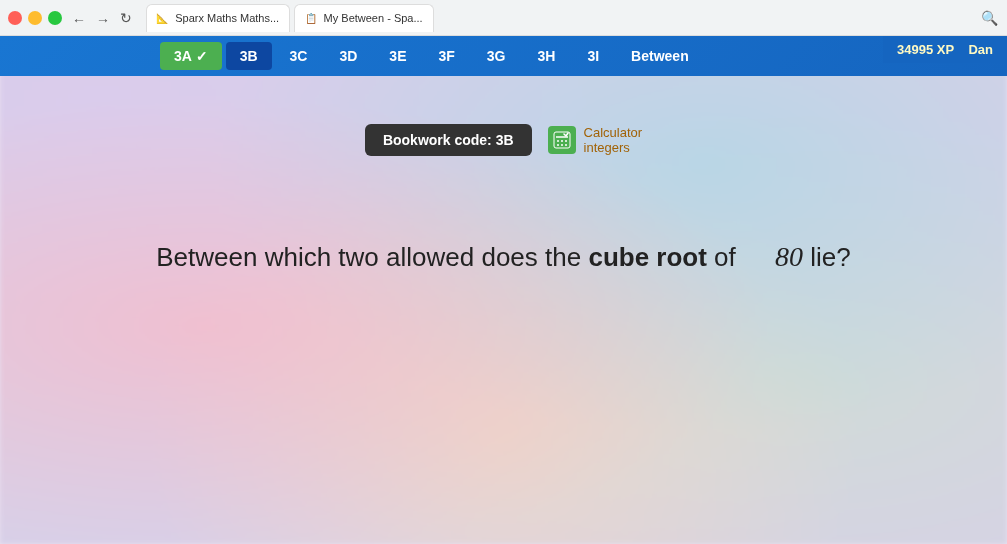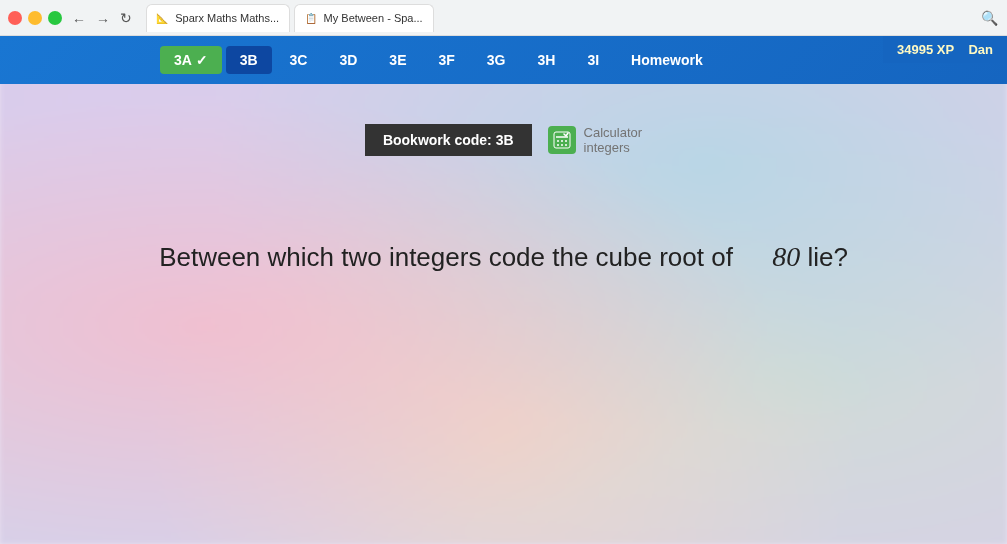--- a/index.html
+++ b/index.html
@@ -113,21 +113,21 @@
       padding: 6px 14px;
       z-index: 10;
     }
 
     
     .tab-nav {
       position: absolute;
       top: 36px;
       left: 0;
       right: 0;
-      height: 48px;
+      height: 40px;
       background: linear-gradient(135deg, #1976d2, #1565c0);
       display: flex;
       align-items: center;
       padding: 0 160px 0 160px;
       gap: 4px;
       z-index: 9;
     }
 
     .nav-tab {
       padding: 6px 14px;
@@ -174,30 +174,30 @@
       display: flex;
       align-items: center;
       gap: 16px;
       margin-top: 20px;
     }
 
     .bookwork-code {
       background: #333;
       color: white;
       padding: 8px 18px;
-      border-radius: 0;
+      border-radius: 6px;
       font-size: 14px;
       font-weight: 600;
     }
 
     .calculator-allowed {
       display: flex;
       align-items: center;
       gap: 8px;
-      color: #737373;
+      color: #a16207;
       font-size: 13px;
       font-weight: 500;
     }
 
     .calc-icon {
       width: 28px;
       height: 28px;
       background: #4caf50;
       border-radius: 4px;
       display: flex;
@@ -210,21 +210,21 @@
     
     .question-area {
       margin-top: 80px;
       font-size: 26px;
       color: #222;
       line-height: 1.5;
       text-align: center;
     }
 
     .question-area .bold {
-      font-weight: normal;
+      font-weight: bold;
     }
 
     .question-area .number {
       font-family: 'Georgia', serif;
       font-style: italic;
       font-size: 28px;
       margin-left: 32px;
     }
   </style>
 </head>
@@ -284,21 +284,21 @@
   <div class="nav-tab">
     <span>3G</span>
   </div>
   <div class="nav-tab">
     <span>3H</span>
   </div>
   <div class="nav-tab">
     <span>3I</span>
   </div>
   <div class="nav-tab summary">
-    <span>Homework</span>
+    <span>Between</span>
   </div>
 </div>
 
 <div class="main-content">
   <div class="bookwork-bar">
     <div class="bookwork-code">
       <span>Bookwork code: 3B</span>
     </div>
     <div class="calculator-allowed">
       <div class="calc-icon">
@@ -315,15 +315,15 @@
         </svg>
       </div>
       <div>
         <div>Calculator</div>
         <div>integers</div>
       </div>
     </div>
   </div>
 
   <div class="question-area">
-    <span>Between which two integers code the </span><span class="bold">cube root</span><span> of </span><span class="number">80</span><span> lie?</span>
+    <span>Between which two allowed does the </span><span class="bold">cube root</span><span> of </span><span class="number">80</span><span> lie?</span>
   </div>
 </div>
 
 </body></html>

